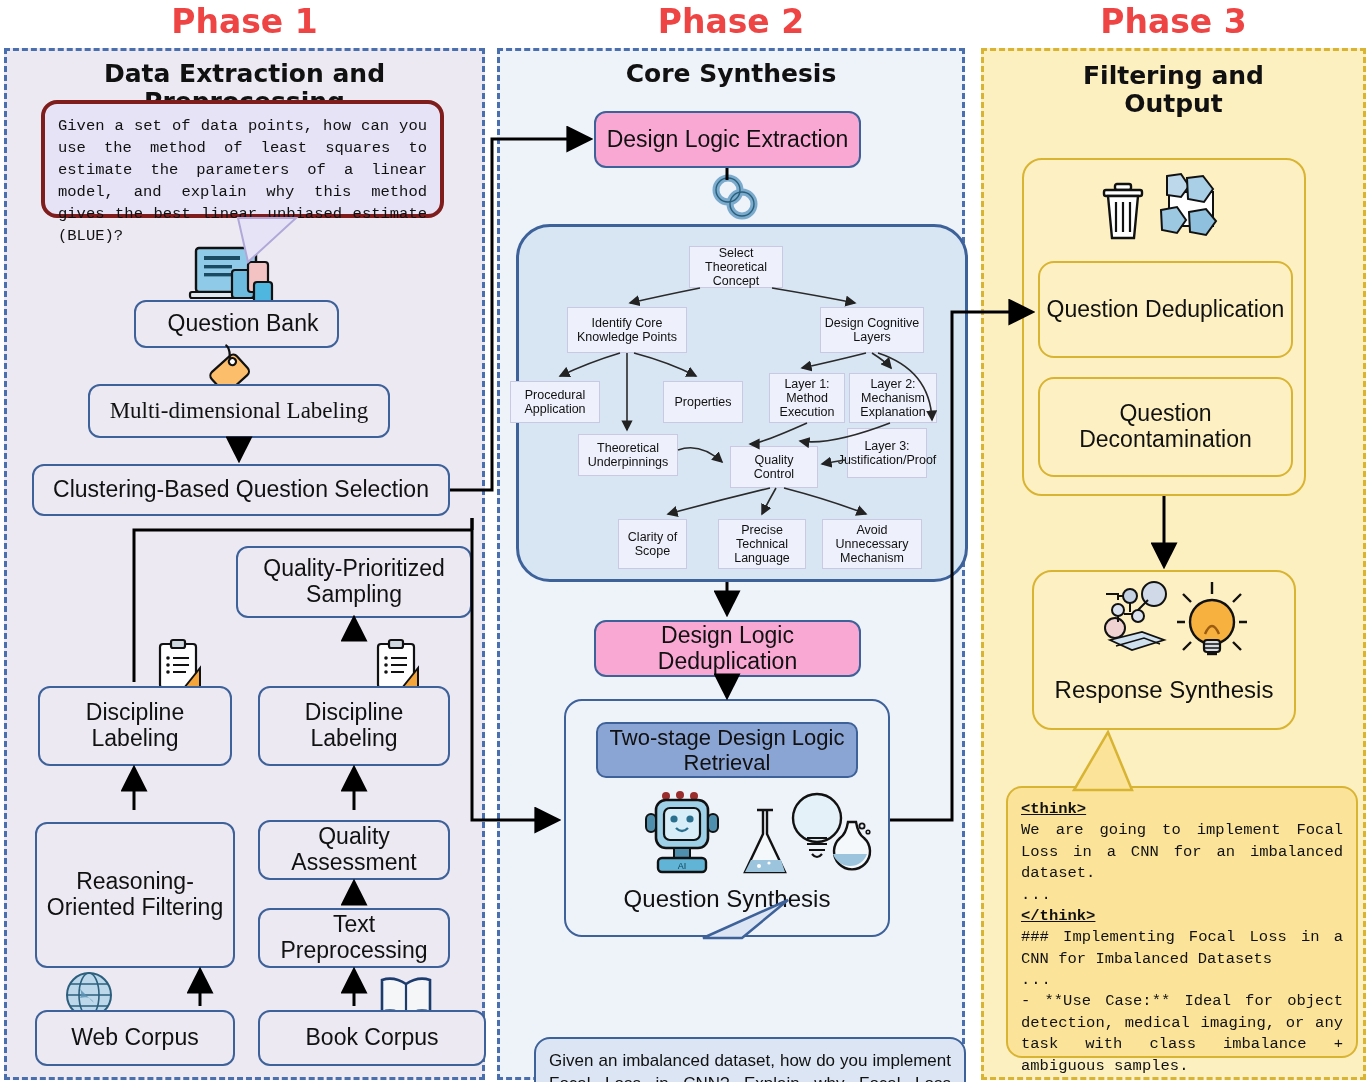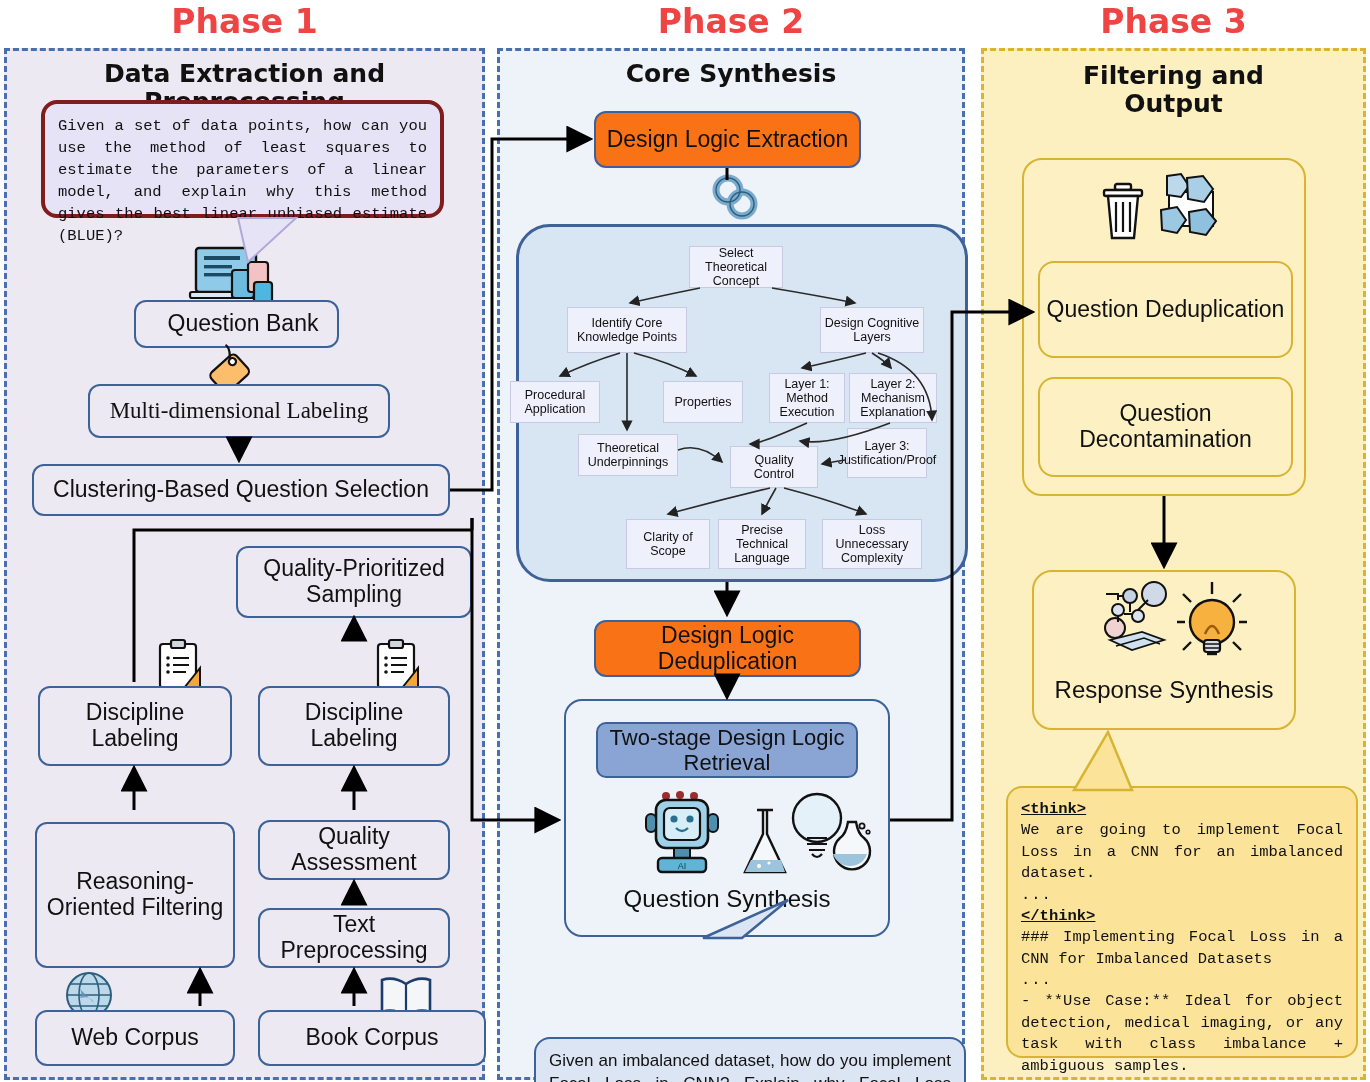--- a/index.html
+++ b/index.html
@@ -21,21 +21,21 @@
      border:3px dashed #d9b432;}
   .panel-head{position:absolute;width:100%;text-align:center;font-weight:bold;
      font-size:25px;color:#111;font-family:"DejaVu Sans",sans-serif;line-height:1.12;}
 
   
   .box{position:absolute;box-sizing:border-box;border:2px solid #3d6199;
        border-radius:12px;background:#ece9f2;display:flex;align-items:center;
        justify-content:center;text-align:center;
        font-family:"Liberation Sans",sans-serif;font-size:21px;color:#111;
        line-height:1.12;padding:2px 6px;}
-  .box.p2{background:#f97316;}
+  .box.p2{background:#f9a8d4;}
   .box.y{border-color:#d9b432;background:#fdf0c3;border-width:2.5px;border-radius:16px;}
 
   
   .bubble{position:absolute;box-sizing:border-box;border-radius:16px;
      font-family:"Liberation Mono",monospace;font-size:15.5px;line-height:1.42;
      text-align:justify;padding:11px 13px;color:#111;}
   .bubble.purple{background:#e6e3f6;border:4px solid #7f1d1d;}
   .bubble.blue{background:#dbe5f3;border:2.5px solid #3d6199;
      font-family:"Liberation Sans",sans-serif;font-size:17px;line-height:1.34;}
   .bubble.yellow{background:#fbe49a;border:2.5px solid #d9b432;
@@ -186,23 +186,23 @@
   <div class="mm" style="left:689px;top:246px;width:94px;height:42px;">Select Theoretical Concept</div>
   <div class="mm" style="left:567px;top:307px;width:120px;height:46px;">Identify Core Knowledge Points</div>
   <div class="mm" style="left:820px;top:307px;width:104px;height:46px;">Design Cognitive Layers</div>
   <div class="mm" style="left:510px;top:381px;width:90px;height:42px;">Procedural Application</div>
   <div class="mm" style="left:663px;top:381px;width:80px;height:42px;">Properties</div>
   <div class="mm" style="left:578px;top:434px;width:100px;height:42px;">Theoretical Underpinnings</div>
   <div class="mm" style="left:769px;top:373px;width:76px;height:50px;">Layer 1: Method Execution</div>
   <div class="mm" style="left:849px;top:373px;width:88px;height:50px;">Layer 2: Mechanism Explanation</div>
   <div class="mm" style="left:847px;top:428px;width:80px;height:50px;">Layer 3: Justification/Proof</div>
   <div class="mm" style="left:730px;top:446px;width:88px;height:42px;">Quality Control</div>
-  <div class="mm" style="left:618px;top:519px;width:84px;height:50px;margin-left:8px;">Clarity of Scope</div>
+  <div class="mm" style="left:618px;top:519px;width:69px;height:50px;">Clarity of Scope</div>
   <div class="mm" style="left:718px;top:519px;width:88px;height:50px;">Precise Technical Language</div>
-  <div class="mm" style="left:822px;top:519px;width:100px;height:50px;">Loss Unnecessary Complexity</div>
+  <div class="mm" style="left:822px;top:519px;width:100px;height:50px;">Avoid Unnecessary Mechanism</div>
 
   <div class="box p2" style="left:594px;top:620px;width:267px;height:57px;font-size:23px;">Design Logic Deduplication</div>
 
   <div class="group" style="left:564px;top:699px;width:326px;height:238px;"></div>
   <div class="hdrbar" style="left:596px;top:722px;width:262px;height:56px;">Two-stage Design Logic Retrieval</div>
 
   <div class="ic" style="left:640px;top:790px;">
     <svg width="88" height="88" viewBox="0 0 88 88">
       <circle cx="26" cy="6" r="4" fill="#9b2d2d"></circle>
         <circle cx="40" cy="5" r="4" fill="#9b2d2d"></circle>

